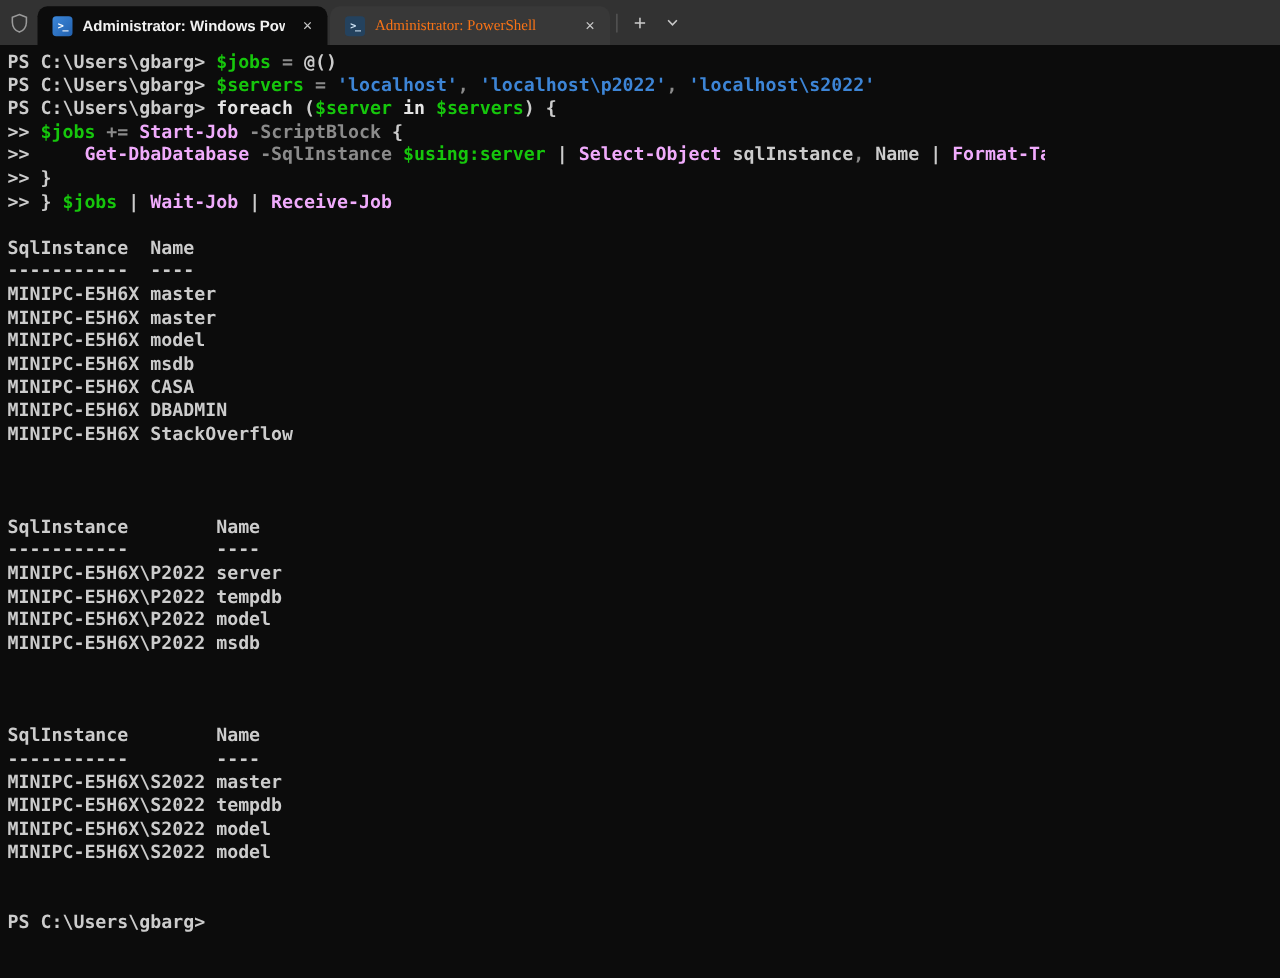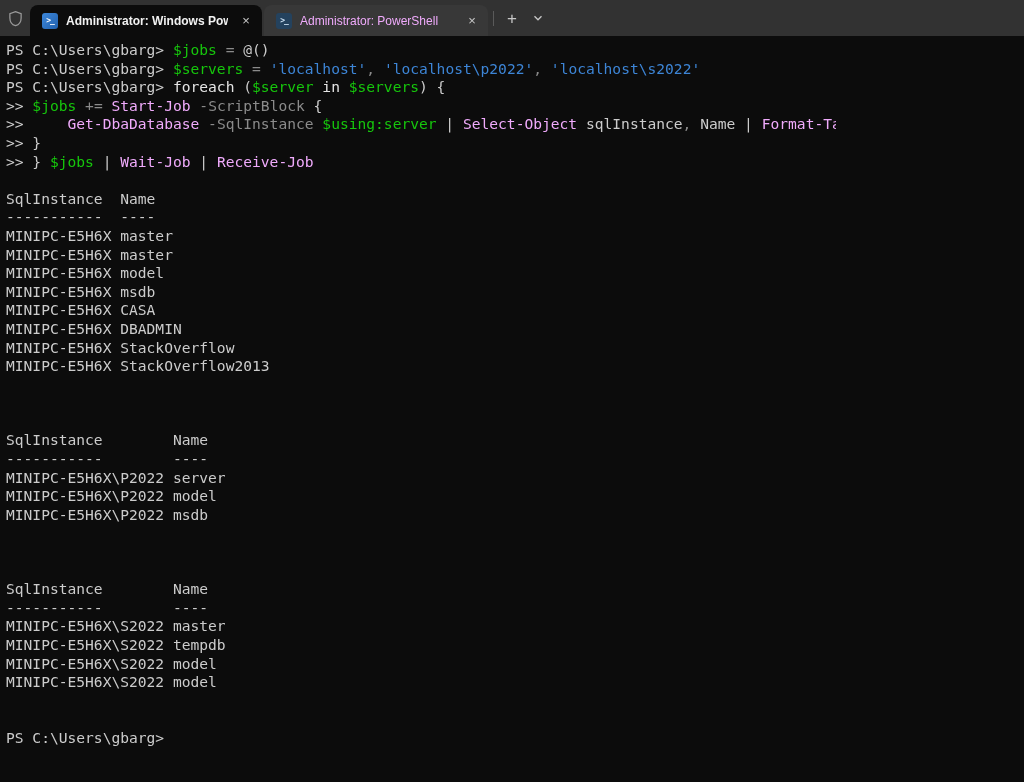--- a/index.html
+++ b/index.html
@@ -29,41 +29,41 @@
     display:flex;align-items:center;justify-content:center;
     font-family:"DejaVu Sans Mono",monospace;font-size:8px;font-weight:bold;
     line-height:1;letter-spacing:-1px;
   }
   .ps-icon.win{background:linear-gradient(135deg,#3c87da,#2261ae);color:#ffffff;}
   .ps-icon.core{background:#24425e;color:#cfe3f5;}
   .tab-title{
     flex:1;margin:0 8px;font-size:12px;white-space:nowrap;overflow:hidden;
   }
   .tab.active .tab-title{color:#f2f2f2;font-weight:bold;}
-  .tab.inactive .tab-title{color:#f0abfc;}
+  .tab.inactive .tab-title{color:#f97316;font-family:Liberation Serif, serif;}
   .icon-btn{
     width:20px;height:20px;display:flex;align-items:center;justify-content:center;
     color:#c8c8c8;border-radius:3px;flex:0 0 auto;cursor:default;
   }
   .close-glyph{font-size:13px;line-height:1;}
   .bar-btn{
     width:26px;height:26px;display:flex;align-items:center;justify-content:center;
     color:#c8c8c8;align-self:center;margin-bottom:0;flex:0 0 auto;border-radius:4px;
   }
   .plus-glyph{font-size:17px;font-weight:400;line-height:1;}
   .vdivider{
     width:1px;height:15px;background:#5a5a5a;align-self:center;margin:0 5px;flex:0 0 auto;
   }
   .tab-gap{width:2px;flex:0 0 auto;}
   
   .terminal{
     position:absolute;top:36px;left:0;width:836px;height:746px;
     background:#0c0c0c;box-sizing:border-box;padding:5px 0 16px 6px;
     font-family:"DejaVu Sans Mono","Liberation Mono",monospace;
-    font-size:14.6px;font-weight:400;cursor:text;overflow:hidden;
+    font-size:14.6px;font-weight:700;cursor:text;overflow:hidden;
   }
   .term-line{height:18.6px;line-height:18.6px;white-space:pre;}
   .t-def{color:#cccccc;}
   .t-var{color:#16c60c;}
   .t-kw{color:#e5e5e5;}
   .t-cmd{color:#f0abfc;}
   .t-op{color:#8b8b8b;}
   .t-str{color:#3d85d6;}
 </style>
 </head>
@@ -121,27 +121,27 @@
       <div class="term-line"></div>
       <div class="term-line"><span class="t-def">SqlInstance  Name</span></div>
       <div class="term-line"><span class="t-def">-----------  ----</span></div>
       <div class="term-line"><span class="t-def">MINIPC-E5H6X master</span></div>
       <div class="term-line"><span class="t-def">MINIPC-E5H6X master</span></div>
       <div class="term-line"><span class="t-def">MINIPC-E5H6X model</span></div>
       <div class="term-line"><span class="t-def">MINIPC-E5H6X msdb</span></div>
       <div class="term-line"><span class="t-def">MINIPC-E5H6X CASA</span></div>
       <div class="term-line"><span class="t-def">MINIPC-E5H6X DBADMIN</span></div>
       <div class="term-line"><span class="t-def">MINIPC-E5H6X StackOverflow</span></div>
-      <div class="term-line"><span class="t-def">MINIPC-E5H6X StackOverflow2013</span></div>
       <div class="term-line"></div>
       <div class="term-line"></div>
       <div class="term-line"></div>
       <div class="term-line"><span class="t-def">SqlInstance        Name</span></div>
       <div class="term-line"><span class="t-def">-----------        ----</span></div>
       <div class="term-line"><span class="t-def">MINIPC-E5H6X\P2022 server</span></div>
+      <div class="term-line"><span class="t-def">MINIPC-E5H6X\P2022 tempdb</span></div>
       <div class="term-line"><span class="t-def">MINIPC-E5H6X\P2022 model</span></div>
       <div class="term-line"><span class="t-def">MINIPC-E5H6X\P2022 msdb</span></div>
       <div class="term-line"></div>
       <div class="term-line"></div>
       <div class="term-line"></div>
       <div class="term-line"><span class="t-def">SqlInstance        Name</span></div>
       <div class="term-line"><span class="t-def">-----------        ----</span></div>
       <div class="term-line"><span class="t-def">MINIPC-E5H6X\S2022 master</span></div>
       <div class="term-line"><span class="t-def">MINIPC-E5H6X\S2022 tempdb</span></div>
       <div class="term-line"><span class="t-def">MINIPC-E5H6X\S2022 model</span></div>

